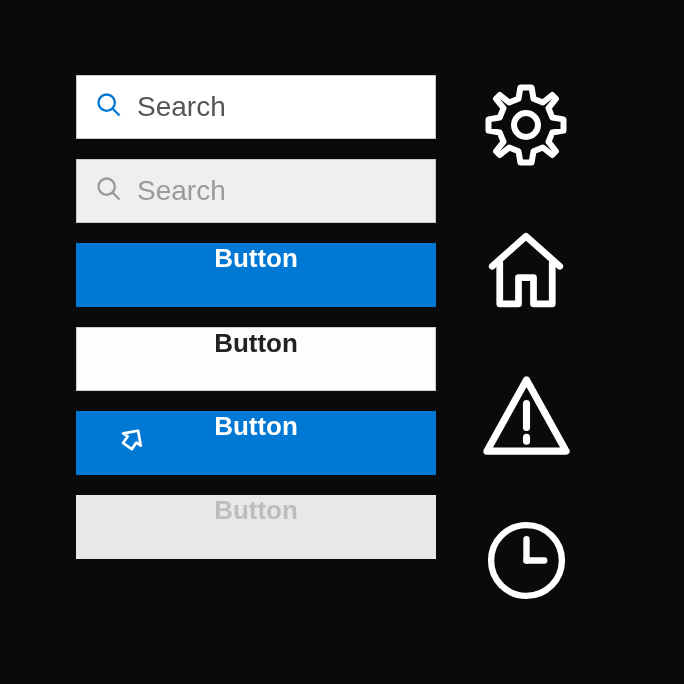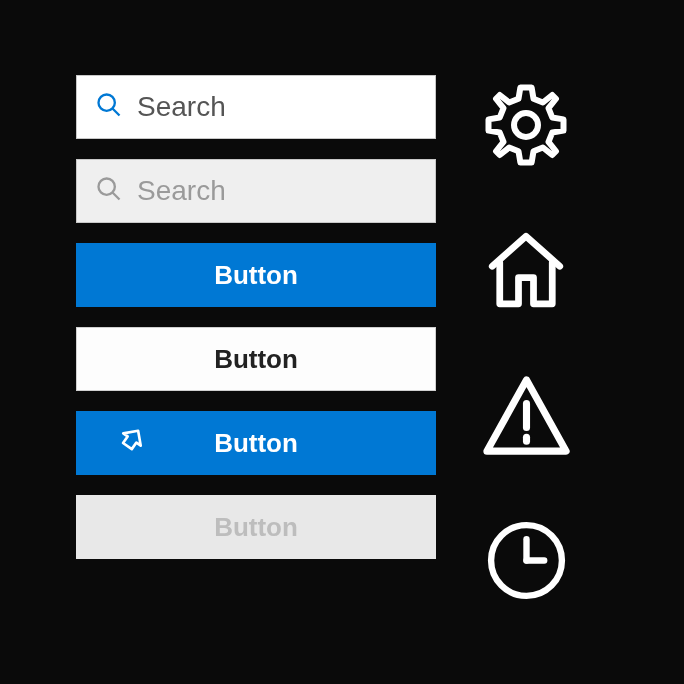--- a/index.html
+++ b/index.html
@@ -34,21 +34,21 @@
     .search-text {
       font-size: 28px;
       color: #555;
     }
     .search-box.disabled .search-text {
       color: #9a9a9a;
     }
     .btn {
       height: 64px;
       display: flex;
-      align-items: center;
+      align-items: flex-start;
       justify-content: center;
       font-size: 26px;
       font-weight: 600;
       position: relative;
       border: none;
     }
     .btn-primary {
       background: #0078d4;
       color: #fff;
     }

